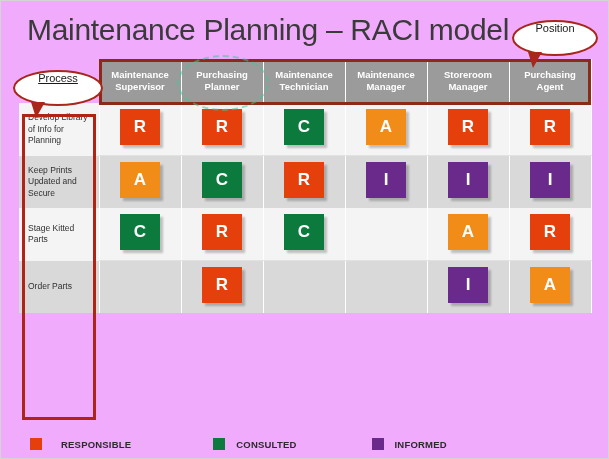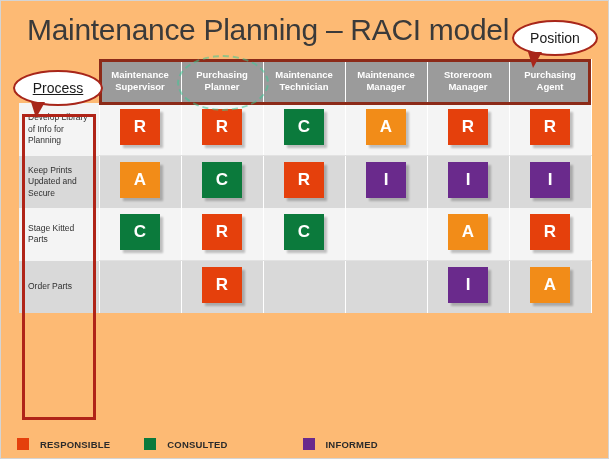--- a/index.html
+++ b/index.html
@@ -7,21 +7,21 @@
     padding: 0;
     background: #ffffff;
   }
   body {
     font-family: "Liberation Sans", sans-serif;
   }
   #page {
     position: relative;
     width: 609px;
     height: 459px;
-    background: #fdba74;
+    background: #f0abfc;
     border: 1px solid #d4d4d4;
     box-sizing: border-box;
     overflow: hidden;
   }
 
   
   #title {
     position: absolute;
     left: 26px;
     top: 12px;
@@ -134,24 +134,24 @@
   }
   .chip .glyph { position: relative; z-index: 2; }
 
   
   .callout {
     position: absolute;
     border: 2.5px solid #a8261a;
     border-radius: 50%;
     background: #ffffff;
     color: #1a1a1a;
-    font-size: 14px;
+    font-size: 11px;
     text-align: center;
     display: flex;
-    align-items: center;
+    align-items: flex-start;
     justify-content: center;
   }
   .callout .tail {
     position: absolute;
     width: 0; height: 0;
   }
   #callout-position {
     left: 511px; top: 19px; width: 82px; height: 32px;
   }
   #callout-position .tail {
@@ -197,23 +197,23 @@
     font-weight: bold;
     color: #2b2b2b;
     letter-spacing: 0.2px;
   }
   .legend-swatch {
     width: 12px;
     height: 12px;
     margin-right: 11px;
     flex: 0 0 auto;
   }
-  #li-0 { margin-left: 16px; }
+  #li-0 { margin-left: 29px; gap: 8px; }
   #li-1 { margin-left: 83px; }
-  #li-2 { margin-left: 34px; }
+  #li-2 { margin-left: 82px; }
   #li-3 { margin-left: 75px; }
 </style>
 </head>
 <body>
 
 <div id="page">
 
   <div id="title">Maintenance Planning – RACI model</div>
 
   <div id="matrix">

